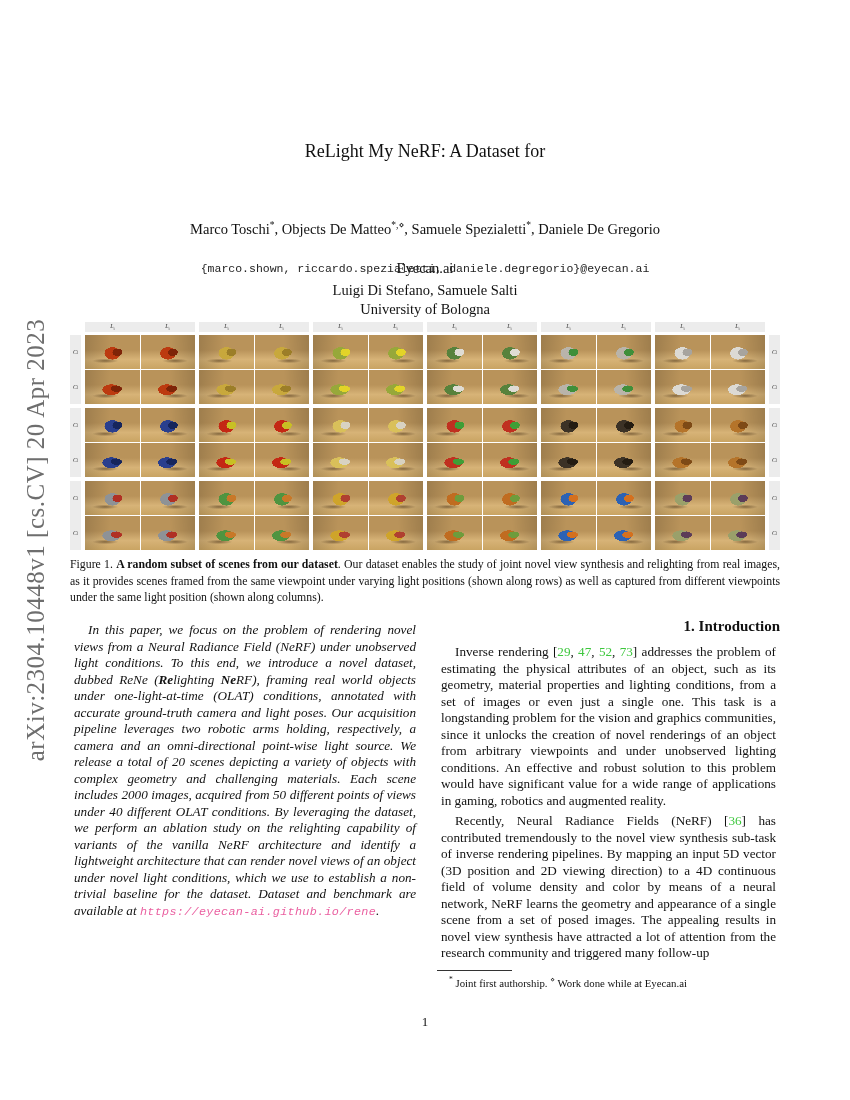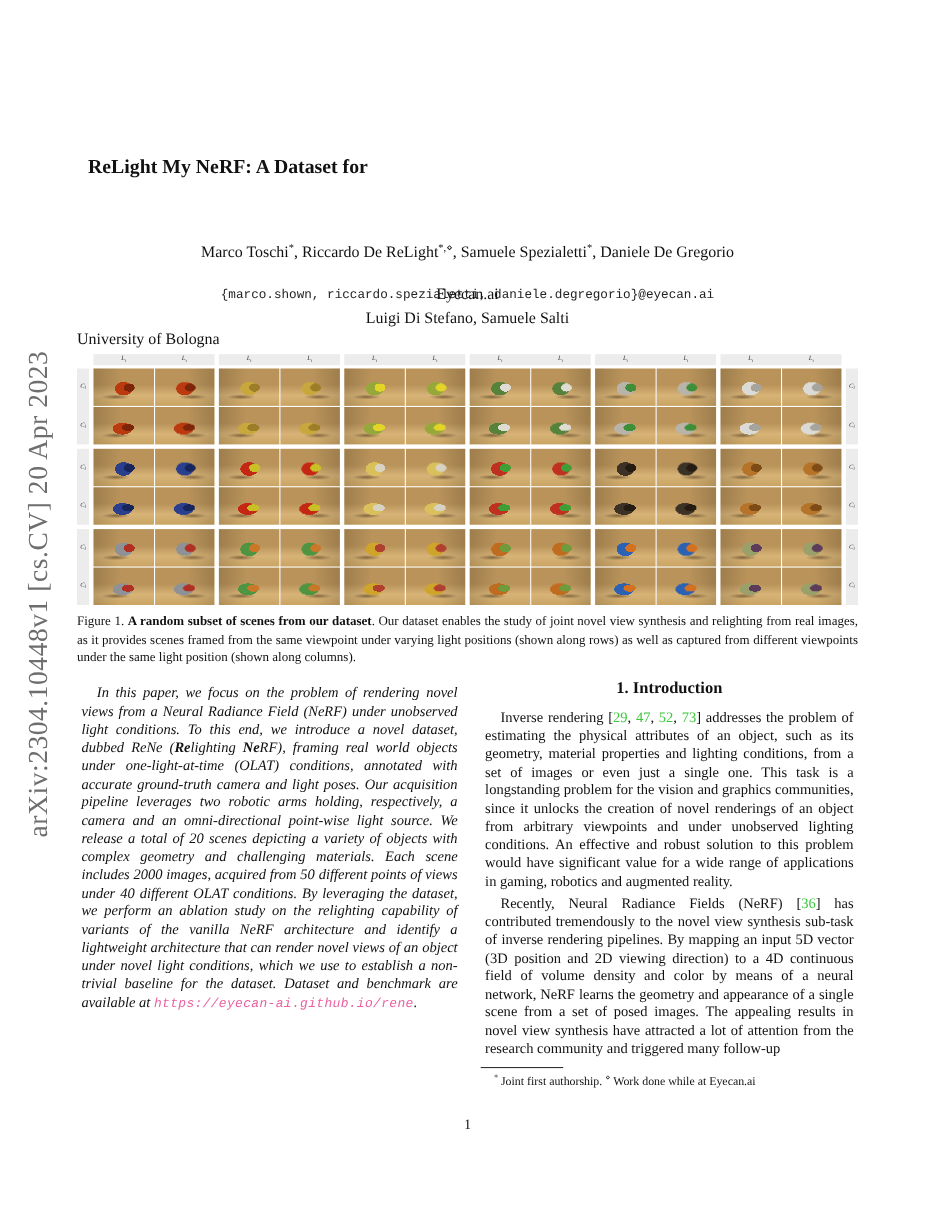--- a/index.html
+++ b/index.html
@@ -7,28 +7,28 @@
     width:850px;height:1100px;position:relative;background:#ffffff;
     font-family:"Liberation Serif", serif;color:#111;overflow:hidden;
   }
   .abs{position:absolute;}
   
   #arxiv{
     left:36px;top:540px;transform:translate(-50%,-50%) rotate(-90deg);
     white-space:nowrap;font-size:25px;color:#6e6e6e;letter-spacing:.5px;
   }
   
-  #title{left:80px;top:139px;width:710px;font-weight:bold;font-size:18px;line-height:25px;}
+  #title{left:70px;top:139px;width:710px;text-align:center;font-weight:normal;font-size:18px;line-height:25px;}
   #authors1{left:70px;top:219px;width:710px;text-align:center;font-size:14.5px;}
   #authors1 sup{font-size:9.5px;}
   #affil1{left:70px;top:260px;width:710px;text-align:center;font-size:14.5px;}
   #emails{left:70px;top:262px;width:710px;text-align:center;
     font-family:"Liberation Mono", monospace;font-size:11.5px;color:#222;}
   #authors2{left:70px;top:282px;width:710px;text-align:center;font-size:14.5px;}
-  #affil2{left:70px;top:301px;width:710px;text-align:left;font-size:14.5px;}
+  #affil2{left:70px;top:301px;width:710px;text-align:center;font-size:14.5px;}
   
   #figure{left:70px;top:322px;width:710px;}
   .hdr-row{margin-left:15px;margin-right:15px;display:flex;gap:4px;height:10px;margin-bottom:3px;}
   .hdr-seg{flex:1;background:#ececec;display:flex;align-items:center;}
   .hdr-seg .cicon{flex:1;text-align:center;}
   .body-row{display:flex;gap:4px;margin-bottom:4px;}
   .side-seg{width:11px;background:#ececec;display:flex;flex-direction:column;}
   .side-seg .cicon{flex:1;display:flex;align-items:center;justify-content:center;}
   .scene-block{flex:1;display:grid;grid-template-columns:1fr 1fr;grid-template-rows:34px 34px;gap:1px;}
   .cell{width:100%;height:100%;}
@@ -36,21 +36,21 @@
   .cicon i{font-family:"Liberation Serif",serif;}
   .cicon sub{font-size:4px;}
   
   #caption{left:70px;top:556px;width:710px;font-size:11.8px;line-height:1.4;text-align:justify;}
   
   .col{top:618px;}
   #col-left{left:70px;width:350px;}
   #col-right{left:437px;width:343px;height:400px;}
   .heading{font-weight:bold;font-size:14.5px;}
   #abstract-heading{text-align:center;margin-bottom:11px;}
-  #intro-heading{text-align:center;margin-bottom:9px;font-size:15px;}
+  #intro-heading{text-align:right;margin-bottom:9px;font-size:15px;}
   .para{font-size:13.2px;line-height:16.5px;text-align:justify;text-indent:14px;margin:4px;}
   #abstract-body{font-style:italic;}
   .b{font-weight:bold;}
   .i{}
   .cite{color:#3dc73d;}
   .link{color:#ea5fa0;font-family:"Liberation Mono",monospace;font-size:11.8px;letter-spacing:.3px;}
   
   #footnote{position:absolute;top:352px;left:0;width:343px;font-size:10.8px;}
   #footnote-rule{width:75px;border-top:1px solid #333;margin-bottom:4px;}
   #footnote-text{text-indent:12px;}
@@ -60,21 +60,21 @@
 </style>
 </head>
 <body>
 
 <div id="arxiv" class="abs">arXiv:2304.10448v1  [cs.CV]  20 Apr 2023</div>
 
 <div id="title" class="abs">
   <div>ReLight My NeRF: A Dataset for</div>
 </div>
 
-<div id="authors1" class="abs"><span>Marco Toschi</span><sup>*</sup><span>, </span><span>Riccardo De ReLight</span><sup>*,⋄</sup><span>, </span><span>Samuele Spezialetti</span><sup>*</sup><span>, </span><span>Daniele De Gregorio</span></div>
+<div id="authors1" class="abs"><span>Marco Toschi</span><sup>*</sup><span>, </span><span>Objects De Matteo</span><sup>*,⋄</sup><span>, </span><span>Samuele Spezialetti</span><sup>*</sup><span>, </span><span>Daniele De Gregorio</span></div>
 <div id="affil1" class="abs">Eyecan.ai</div>
 <div id="emails" class="abs">{marco.shown, riccardo.spezialetti, daniele.degregorio}@eyecan.ai</div>
 <div id="authors2" class="abs">Luigi Di Stefano, Samuele Salti</div>
 <div id="affil2" class="abs">University of Bologna</div>
 
 <div id="figure" class="abs">
     <div class="hdr-row">
       <div class="hdr-seg">
         <span class="cicon"><i>L</i><sub>i</sub></span>
         <span class="cicon"><i>L</i><sub>i</sub></span>

